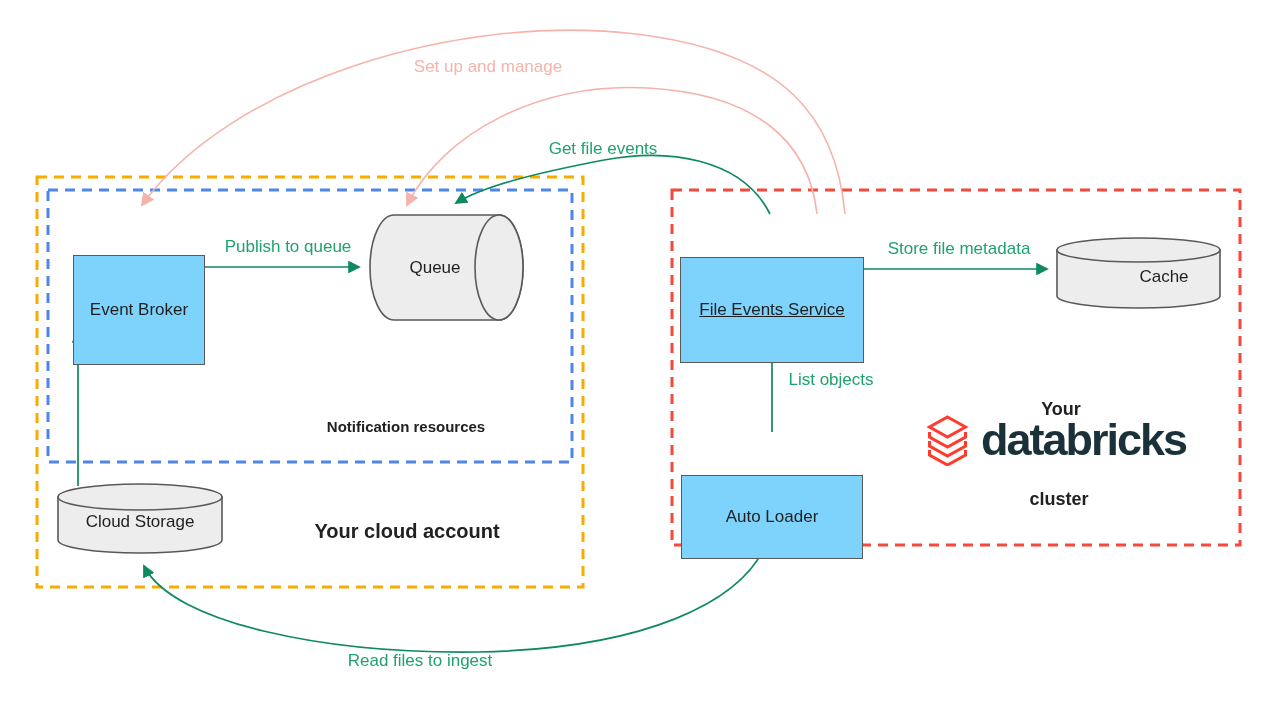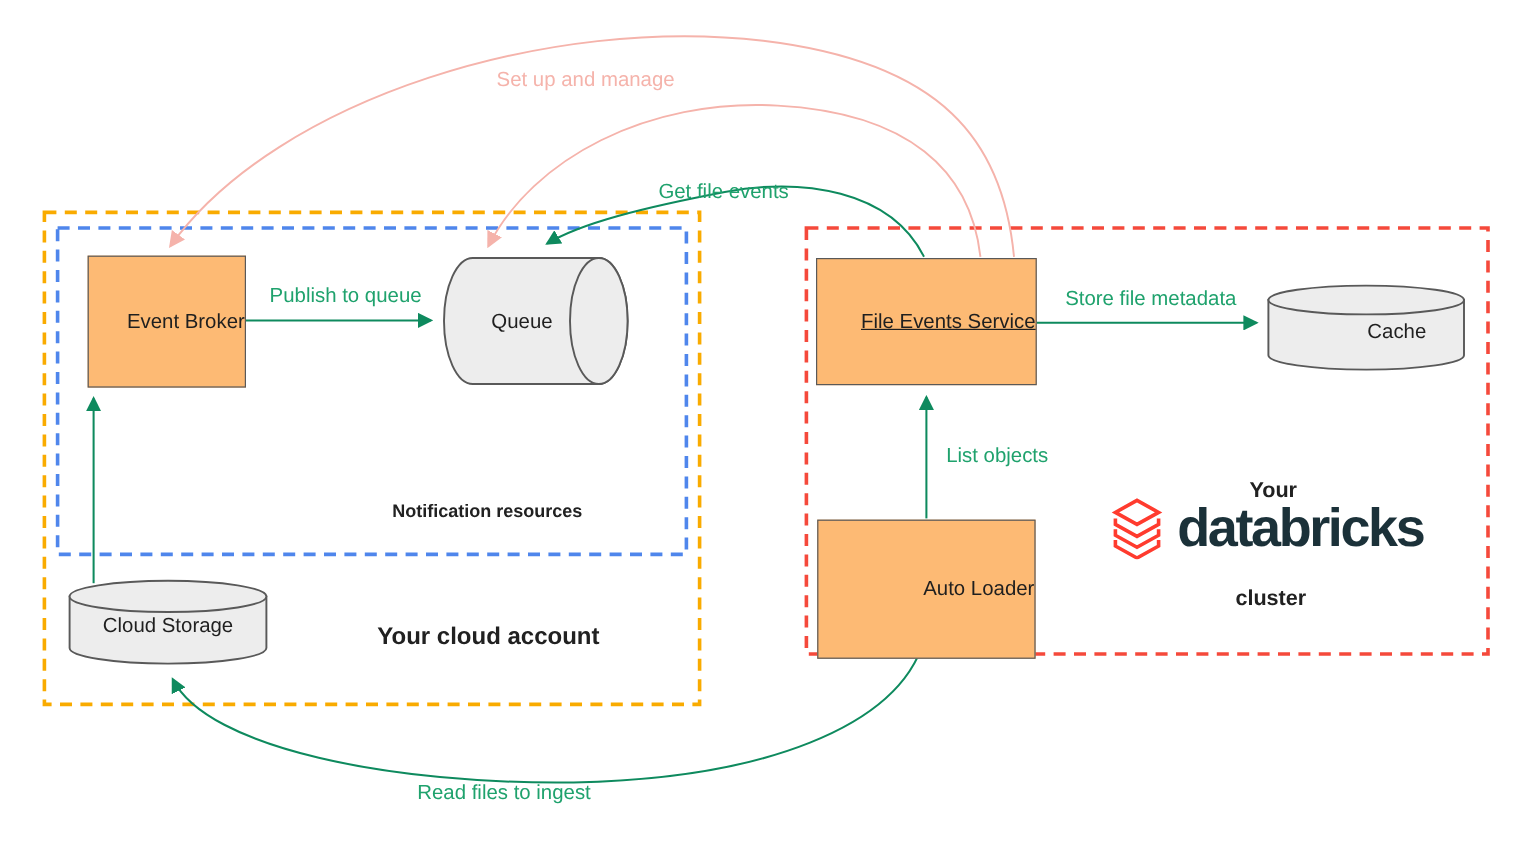--- a/index.html
+++ b/index.html
@@ -2,23 +2,23 @@
 <html><head>
 <meta charset="utf-8">
 <style>
   html,body{margin:0;padding:0;background:#ffffff;}
   #stage{
     position:relative;width:1279px;height:719px;background:#ffffff;overflow:hidden;
     font-family:"Liberation Sans", sans-serif;
   }
   #diagram-svg{position:absolute;left:0;top:0;z-index:1;}
   .node{
-    position:absolute;z-index:3;background:#fdba74;border:1.6px solid #595959;
-    display:flex;align-items:center;justify-content:flex-end;
-    font-size:17px;color:#1f1f1f;box-sizing:border-box;
+    position:absolute;z-index:3;background:#7dd3fc;border:1.6px solid #595959;
+    display:flex;align-items:center;justify-content:center;
+    font-size:17px;color:#1f1f1f;box-sizing:border-box;margin-top:42px;
   }
   .lbl{position:absolute;z-index:4;white-space:nowrap;transform:translate(-50%,-50%);}
   .lbl-green{color:#1fa26d;font-size:17px;}
   .lbl-pink{color:#f5b3ab;font-size:17px;}
   .lbl-bold{color:#212121;font-weight:700;font-size:15px;}
   .lbl-cyl{color:#1f1f1f;font-size:17px;z-index:4;}
   .lbl-left{transform:translate(0,-50%);}
   #brand{
     position:absolute;left:924px;top:414px;z-index:4;display:flex;align-items:flex-end;gap:10px;
   }
@@ -72,30 +72,30 @@
       <ellipse cx="1138.5" cy="250" rx="81.5" ry="12" fill="#ededed" stroke="#595959" stroke-width="1.6"></ellipse>
     </g>
   </svg>
 
   <div class="node" style="left:73px;top:213px;width:132px;height:110px;">
     <span>Event Broker</span>
   </div>
   <div class="node" style="left:680px;top:215px;width:184px;height:106px;text-decoration:underline;">
     <span>File Events Service</span>
   </div>
-  <div class="node" style="left:681px;top:433px;width:182px;height:116px;">
+  <div class="node" style="left:681px;top:433px;width:182px;height:84px;">
     <span>Auto Loader</span>
   </div>
 
   <div class="lbl lbl-cyl" style="left:435px;top:268px;">Queue</div>
   <div class="lbl lbl-cyl" style="left:140px;top:522px;">Cloud Storage</div>
   <div class="lbl lbl-cyl" style="left:1164px;top:277px;">Cache</div>
 
   <div class="lbl lbl-pink" style="left:488px;top:67px;">Set up and manage</div>
-  <div class="lbl lbl-green" style="left:603px;top:160px;text-align:right;">Get file events</div>
+  <div class="lbl lbl-green" style="left:603px;top:149px;text-align:right;">Get file events</div>
   <div class="lbl lbl-green" style="left:288px;top:247px;">Publish to queue</div>
   <div class="lbl lbl-green" style="left:959px;top:249px;">Store file metadata</div>
   <div class="lbl lbl-green" style="left:831px;top:380px;">List objects</div>
   <div class="lbl lbl-green" style="left:420px;top:661px;">Read files to ingest</div>
 
   <div class="lbl lbl-bold" style="left:406px;top:426px;">Notification resources</div>
   <div class="lbl lbl-bold" style="left:407px;top:531px;font-size:20px;">Your cloud account</div>
   <div class="lbl lbl-bold your-cluster" style="left:1061px;top:397px;">Your</div>
   <div class="lbl lbl-bold your-cluster" style="left:1059px;top:487px;">cluster</div>
 

